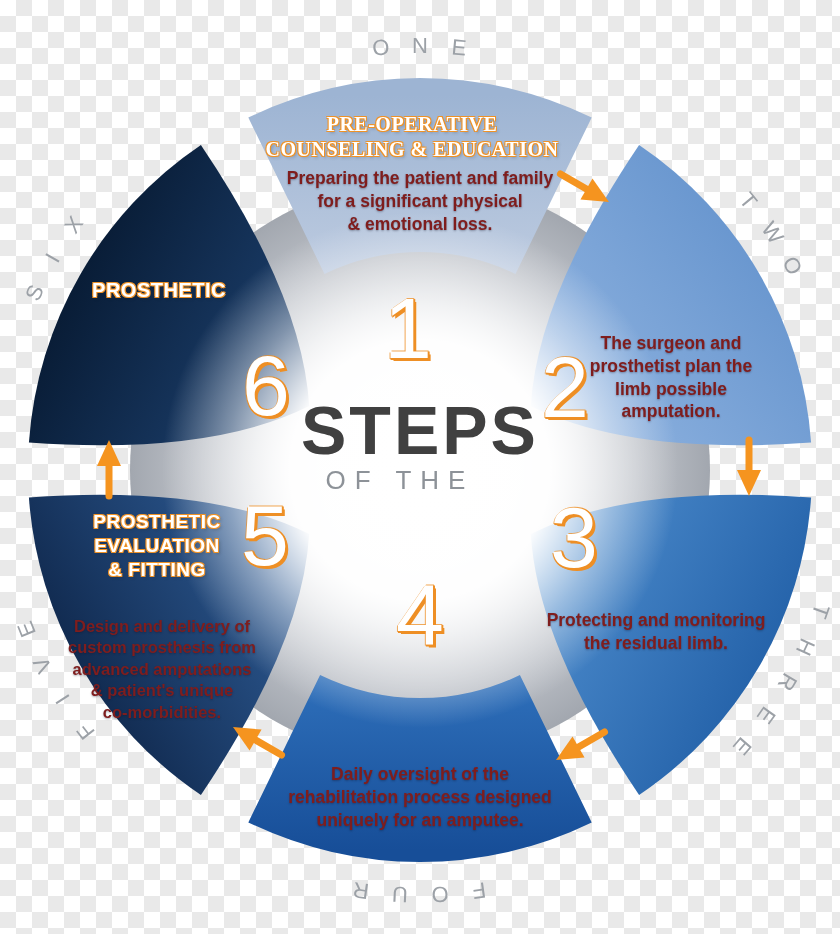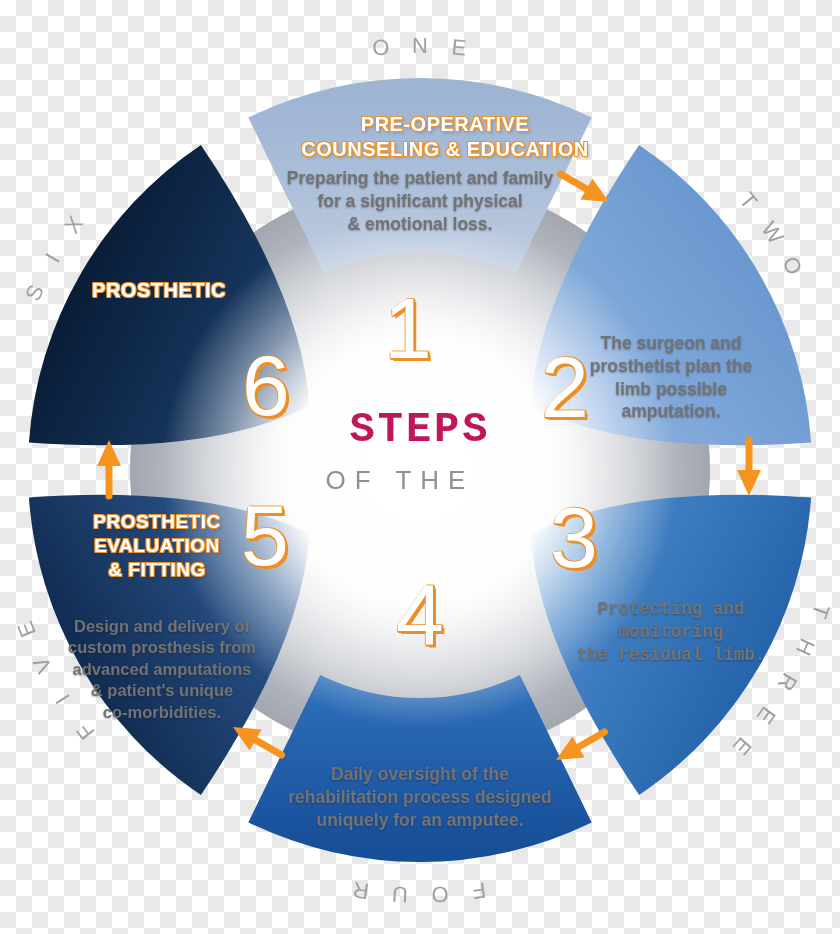--- a/index.html
+++ b/index.html
@@ -14,42 +14,42 @@
       linear-gradient(45deg,#e9e9e9 25%,transparent 25%,transparent 75%,#e9e9e9 75%);
     background-size:32px 32px;background-position:0 0,16px 16px;
   }
   svg.diagram{position:absolute;left:0;top:0;}
   .abs{position:absolute;transform:translate(-50%,-50%);text-align:center;white-space:pre-line;}
   .head{
     color:#ffffff;font-weight:bold;letter-spacing:.5px;line-height:1.25;
     text-shadow:-1px -1px 0 #ef9227,1px -1px 0 #ef9227,-1px 1px 0 #ef9227,1px 1px 0 #ef9227,2px 2px 3px rgba(40,40,40,.25);
   }
   .body{
-    color:#737373;font-weight:bold;line-height:1.3;
+    color:#7f1d1d;font-weight:bold;line-height:1.3;
     text-shadow:0 1px 2px rgba(20,20,40,.35);
   }
   .num{
     color:#ffffff;font-weight:500;font-size:86px;line-height:1;
     text-shadow:2px 0 0 #ee8f25,0 2px 0 #ee8f25,3px 3px 0 #ee8f25,-1px 1px 0 rgba(238,143,37,.75),1px -1px 0 rgba(238,143,37,.75);
   }
   .h20{font-size:20px;} .h19{font-size:19px;} .h21{font-size:21px;}
   .b17{font-size:17.5px;} .b16{font-size:16.5px;}
-  .title-steps{color:#be185d;font-size:42px;font-weight:600;letter-spacing:3px;line-height:1;font-family:Liberation Mono, monospace;}
+  .title-steps{color:#404040;font-size:68px;font-weight:600;letter-spacing:3px;line-height:1;}
   .title-ofthe{color:#8d9298;font-size:26px;font-weight:400;letter-spacing:9px;line-height:1;}
   .title-process{color:#f49b2b;font-size:46px;font-weight:600;letter-spacing:2px;line-height:1;}
   .ring-letter{
     position:absolute;color:#9ca1a7;font-size:22px;font-weight:400;line-height:1;
   }
   
-  .s1h{left:445px;top:137px;width:360px;}
+  .s1h{left:412px;top:137px;width:360px;font-family:Liberation Serif, serif;}
   .s1b{left:420px;top:201px;width:330px;}
   .s2h{left:667px;top:291px;width:240px;}
   .s2b{left:671px;top:377px;width:210px;}
   .s3h{left:666px;top:591px;width:280px;}
-  .s3b{left:671px;top:632px;width:250px;font-family:Liberation Mono, monospace;}
+  .s3b{left:656px;top:632px;width:250px;}
   .s4h{left:420px;top:736px;width:300px;}
   .s4b{left:420px;top:797px;width:340px;}
   .s5h{left:157px;top:546px;width:230px;}
   .s5b{left:162px;top:670px;width:240px;}
   .s6h{left:159px;top:290px;width:230px;}
   .s6b{left:155px;top:340px;width:250px;}
   
   .n1{left:408px;top:328px;}
   .n2{left:565px;top:387px;}
   .n3{left:574px;top:537px;}

